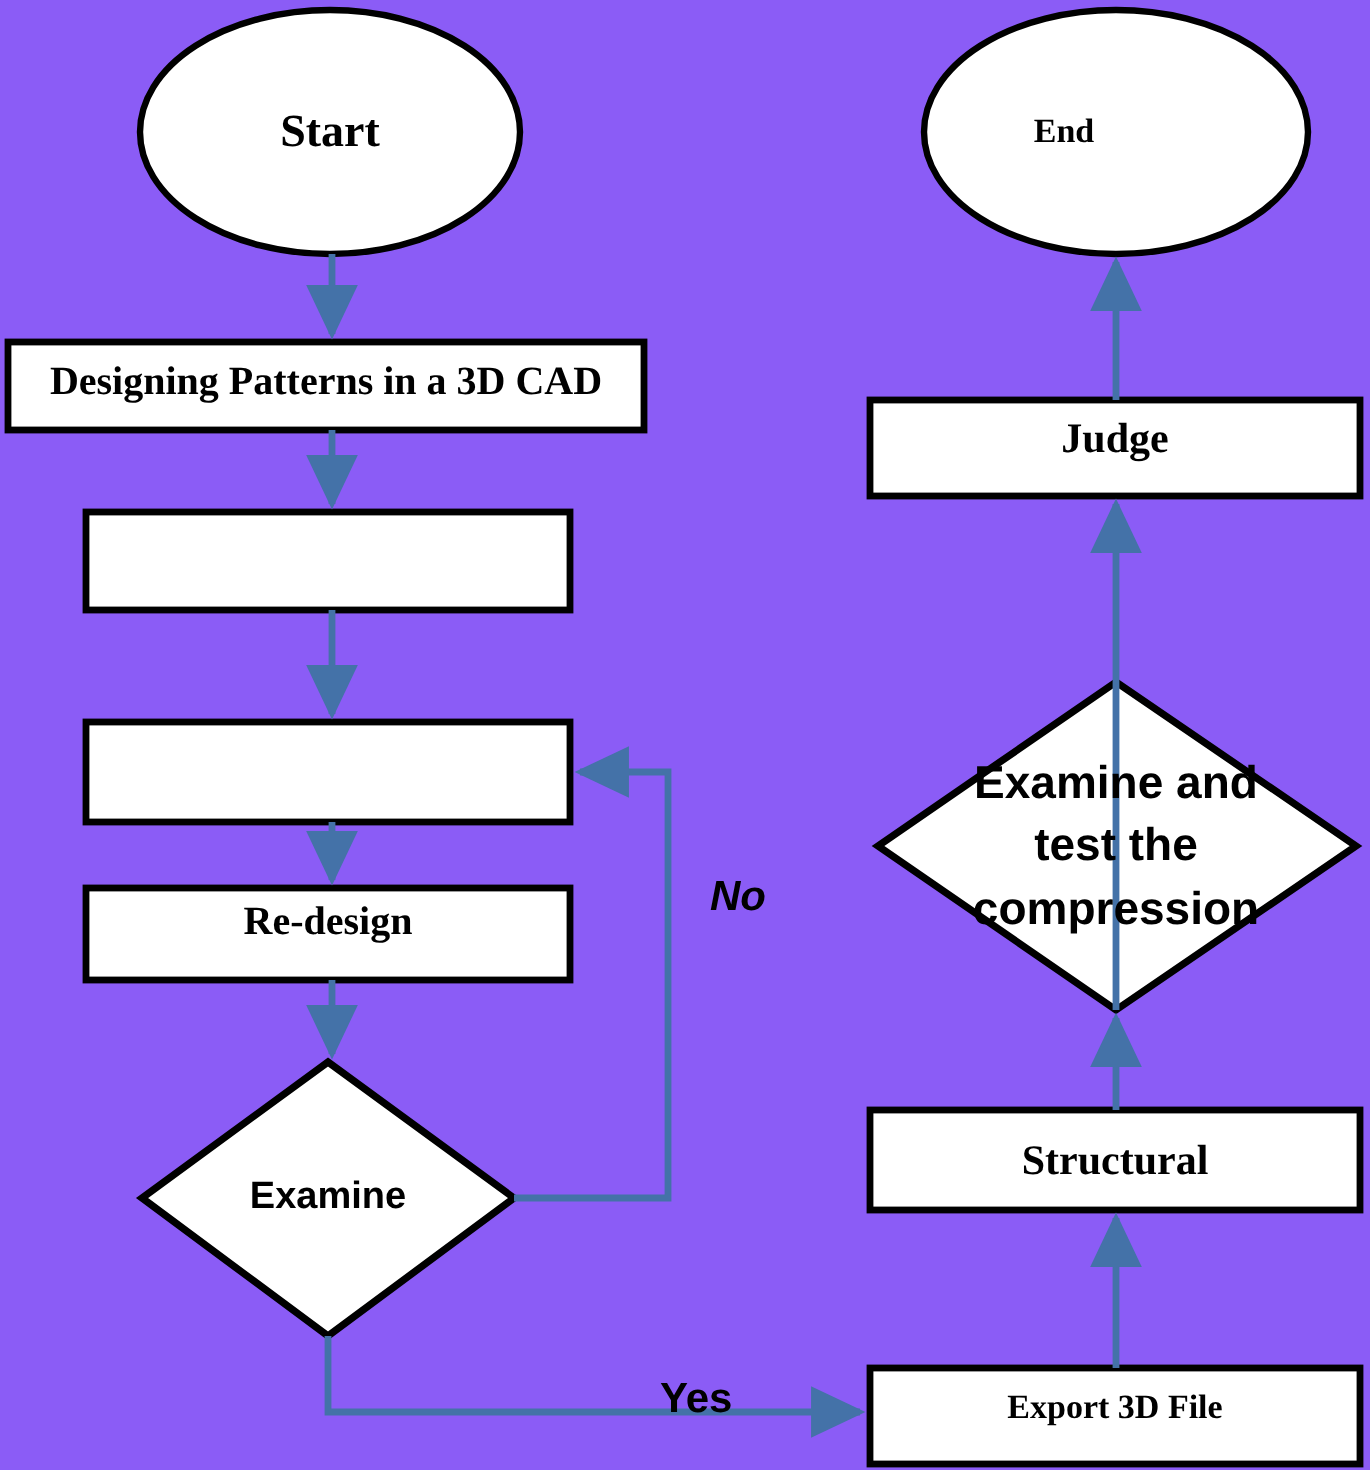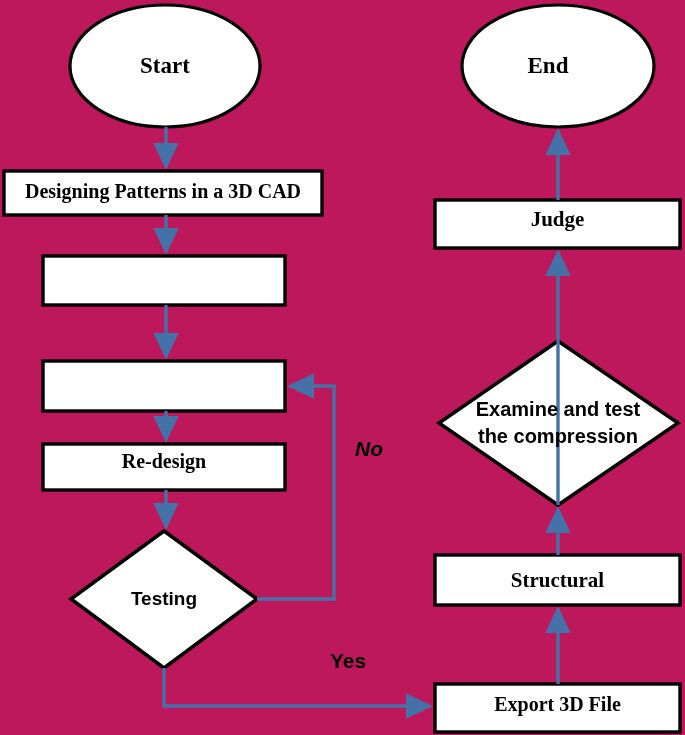--- a/index.html
+++ b/index.html
@@ -4,21 +4,21 @@
 <style>
   html, body {
     margin: 0;
     padding: 0;
     background: #ffffff;
   }
   #canvas {
     position: relative;
     width: 685px;
     height: 735px;
-    background: #be185d;
+    background: #8b5cf6;
     overflow: hidden;
     font-family: "Liberation Serif", serif;
   }
   svg.layer {
     position: absolute;
     left: 0;
     top: 0;
     width: 685px;
     height: 735px;
   }
@@ -105,29 +105,29 @@
   </svg>
 
   <div class="shape-label serif-label" style="left:70px; top:5px; width:190px; height:122px; font-size:23px;">Start</div>
 
   <div class="shape-label serif-label" style="left:4px; top:171px; width:318px; height:40px; font-size:20px;border-radius:20px;">Designing Patterns in a 3D CAD</div>
 
 
 
   <div class="shape-label serif-label" style="left:43px; top:444px; width:242px; height:34px; font-size:20px;">Re-design</div>
 
-  <div class="shape-label sans-label" style="left:104px; top:577px; width:120px; height:44px; font-size:19px;">Testing</div>
+  <div class="shape-label sans-label" style="left:104px; top:577px; width:120px; height:44px; font-size:19px;">Examine</div>
 
-  <div class="shape-label serif-label" style="left:435px; top:684px; width:245px; height:40px; font-size:20px;">Export 3D File</div>
+  <div class="shape-label serif-label" style="left:435px; top:684px; width:245px; height:40px; font-size:17px;">Export 3D File</div>
 
   <div class="shape-label serif-label" style="left:435px; top:555px; width:245px; height:50px; font-size:21px;">Structural</div>
 
-  <div class="shape-label sans-label" style="left:466px; top:389px; width:184px; height:68px; font-size:20px; line-height:1.35;">Examine and test the compression</div>
+  <div class="shape-label sans-label" style="left:466px; top:389px; width:184px; height:68px; font-size:23px; line-height:1.35;">Examine and test the compression</div>
 
   <div class="shape-label serif-label" style="left:435px; top:200px; width:245px; height:38px; font-size:21px;">Judge</div>
 
-  <div class="shape-label serif-label" style="left:452px; top:5px; width:192px; height:122px; font-size:23px;">End</div>
+  <div class="shape-label serif-label" style="left:436px; top:5px; width:192px; height:122px; font-size:17px;">End</div>
 
   <div class="edge-label" style="left:355px; top:438px;font-style:italic;">No</div>
 
-  <div class="edge-label" style="left:330px; top:650px;">Yes</div>
+  <div class="edge-label" style="left:330px; top:689px;">Yes</div>
 
 </div>
 
 </body></html>

